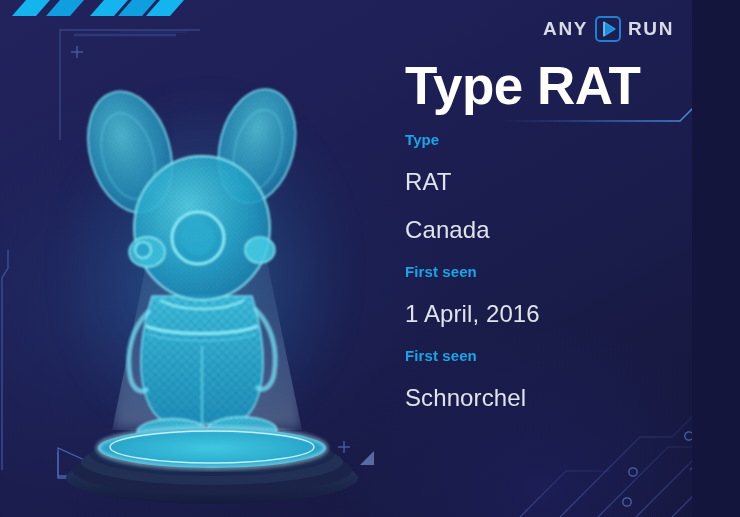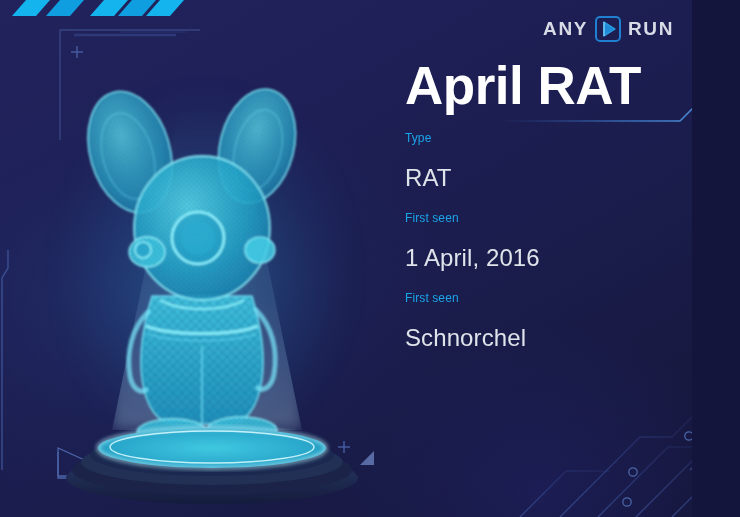--- a/index.html
+++ b/index.html
@@ -71,22 +71,22 @@
     color: #ffffff;
     letter-spacing: -0.5px;
     line-height: 1.05;
     white-space: nowrap;
   }
 
   .field { margin-top: 17px; }
   .field:first-of-type { margin-top: 26px; }
 
   .f-label {
-    font-size: 12px;
-    font-weight: normal;
+    font-size: 15px;
+    font-weight: bold;
     color: #1ba5e8;
     letter-spacing: 0.1px;
     line-height: 1.2;
     margin-top: 6px;
   }
   .f-value {
     font-size: 24px;
     color: #dfe3ea;
     line-height: 1.32;
     letter-spacing: 0.1px;
@@ -319,28 +319,29 @@
     <span class="logo-word">ANY</span>
     <svg id="logo-mark" viewBox="0 0 30 30">
       <path d="M7,3 L23,3 A4,4 0 0 1 27,7 L27,23 A4,4 0 0 1 23,27 L7,27 A4,4 0 0 1 3,23 L3,7 A4,4 0 0 1 7,3 Z" fill="none" stroke="#1f7fd0" stroke-width="2"></path>
       <path d="M11,8 L22,15 L11,22 Z" fill="#1f8ad8" stroke="#2aa0e8" stroke-width="1.4" stroke-linejoin="round"></path>
       <path d="M11,8 L11,22" stroke="#6fc6f5" stroke-width="1.6"></path>
     </svg>
     <span class="logo-word">RUN</span>
   </div>
 
   <div id="info">
-    <div id="title">April RAT</div>
+    <div id="title">Type RAT</div>
 
     <div class="field">
       <div class="f-label">Type</div>
       <div class="f-value">RAT</div>
     </div>
 
     <div class="field">
+      <div class="f-value">Canada</div>
     </div>
 
     <div class="field">
       <div class="f-label">First seen</div>
       <div class="f-value">1 April, 2016</div>
     </div>
 
     <div class="field">
       <div class="f-label">First seen</div>
       <div class="f-value">Schnorchel</div>

